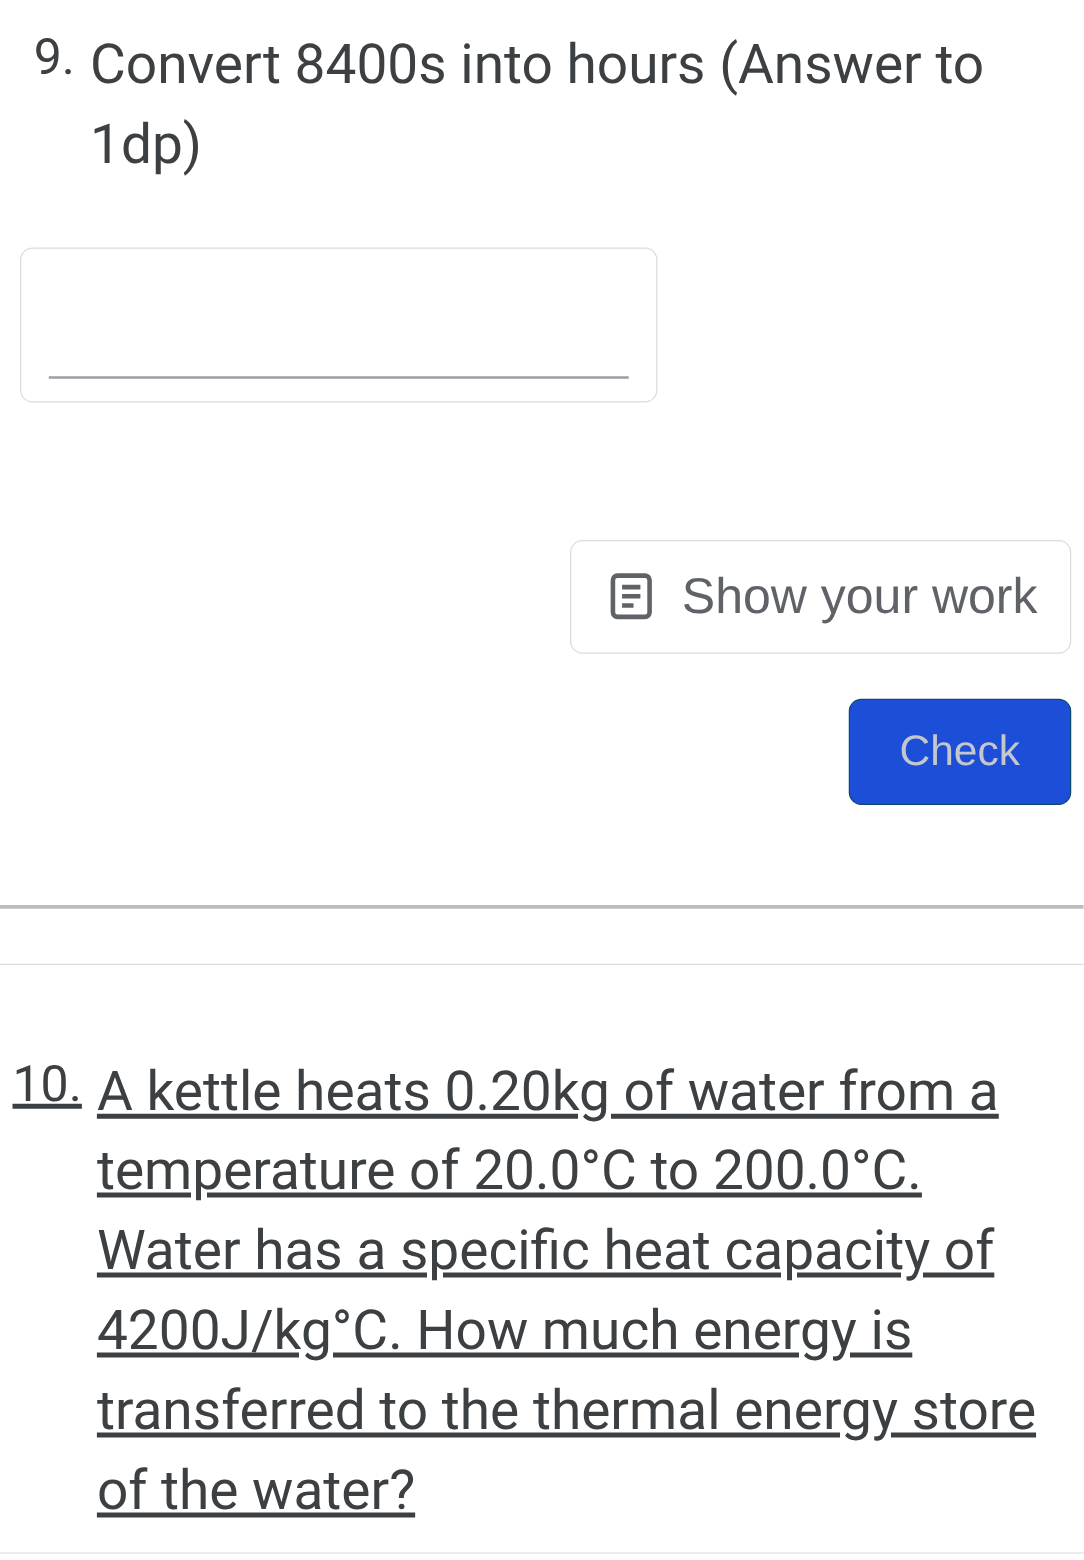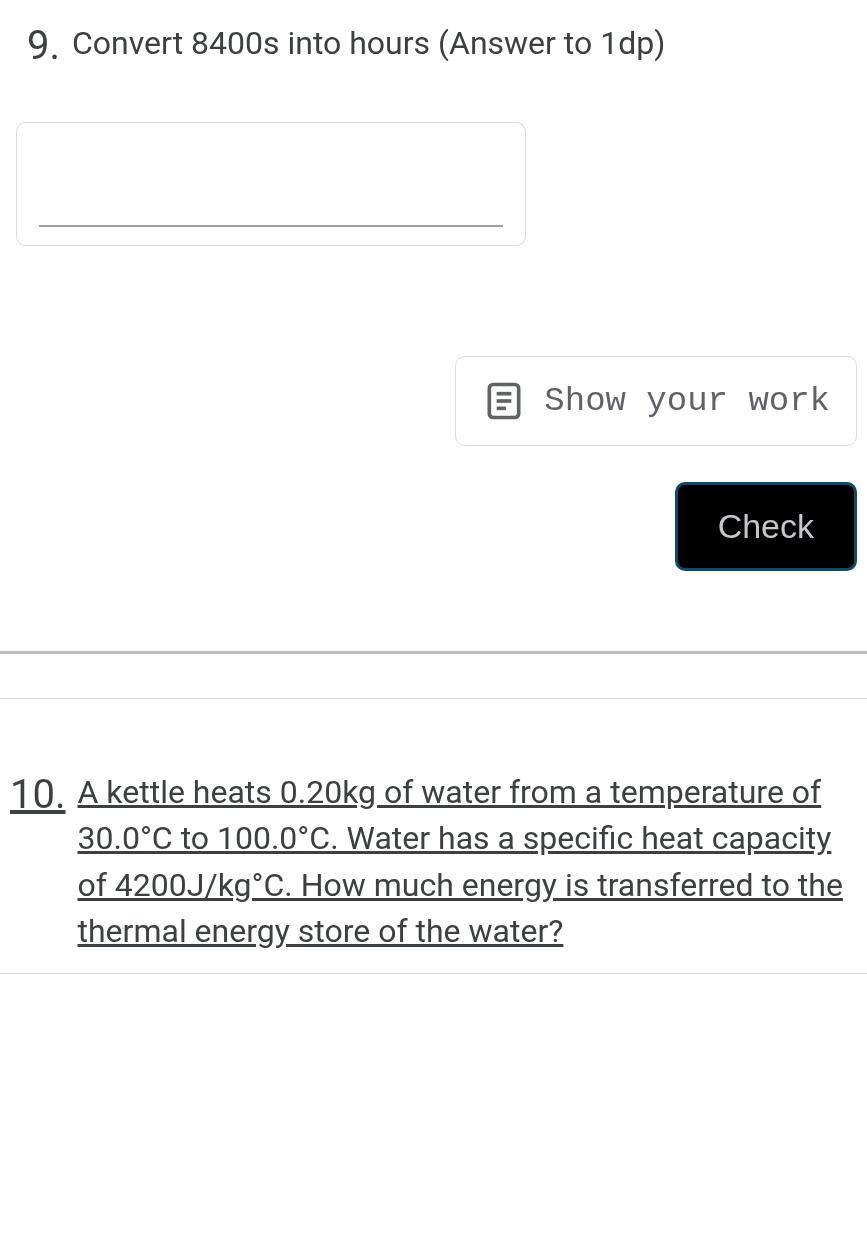--- a/index.html
+++ b/index.html
@@ -18,21 +18,21 @@
     gap: 12px;
   }
   .q-number {
     font-size: 40px;
     color: #3c4043;
     min-width: 50px;
     text-align: right;
     line-height: 1.3;
   }
   .q-text {
-    font-size: 32px;
+    font-size: 44px;
     color: #3c4043;
     line-height: 1.45;
     flex: 1;
   }
   .answer-input-wrap {
     margin-top: 50px;
     margin-left: 6px;
     width: 510px;
     height: 124px;
     border: 1px solid #dadce0;
@@ -58,45 +58,44 @@
     margin-top: 110px;
     padding-right: 0;
   }
   .show-work-btn {
     display: flex;
     align-items: center;
     gap: 18px;
     border: 1px solid #dadce0;
     border-radius: 10px;
     padding: 22px 26px;
-    font-size: 34px;
+    font-size: 40px;
     color: #5f6368;
     background: #fff;
     cursor: pointer;
-    font-family: Liberation Mono, monospace;
   }
   .show-work-btn .icon-box {
     width: 44px;
     height: 44px;
     display: flex;
     align-items: center;
     justify-content: center;
   }
   .check-row {
     display: flex;
     justify-content: flex-end;
     margin-top: 36px;
   }
   .check-btn {
-    border: 3px solid #0c4a6e;
+    border: 1px solid #0c4a6e;
     border-radius: 10px;
     padding: 22px 40px;
     font-size: 34px;
     color: #c4c7cc;
-    background: #000000;
+    background: #1d4ed8;
     cursor: default;
   }
   .divider-thick {
     height: 3px;
     background: #bdbdbd;
     margin-top: 40px;
   }
   .divider-thin {
     height: 1px;
     background: #dadce0;
@@ -145,17 +144,17 @@
     </button>
   </div>
 </div>
 
 <div class="divider-thick"></div>
 <div class="divider-thin"></div>
 
 <div class="question-block-2">
   <div class="question-row">
     <div class="q-number">10.</div>
-    <div class="q-text">A kettle heats 0.20kg of water from a temperature of 30.0°C to 100.0°C. Water has a specific heat capacity of 4200J/kg°C. How much energy is transferred to the thermal energy store of the water?</div>
+    <div class="q-text">A kettle heats 0.20kg of water from a temperature of 20.0°C to 200.0°C. Water has a specific heat capacity of 4200J/kg°C. How much energy is transferred to the thermal energy store of the water?</div>
   </div>
 </div>
 
 <div class="bottom-line"></div>
 
 </body></html>

